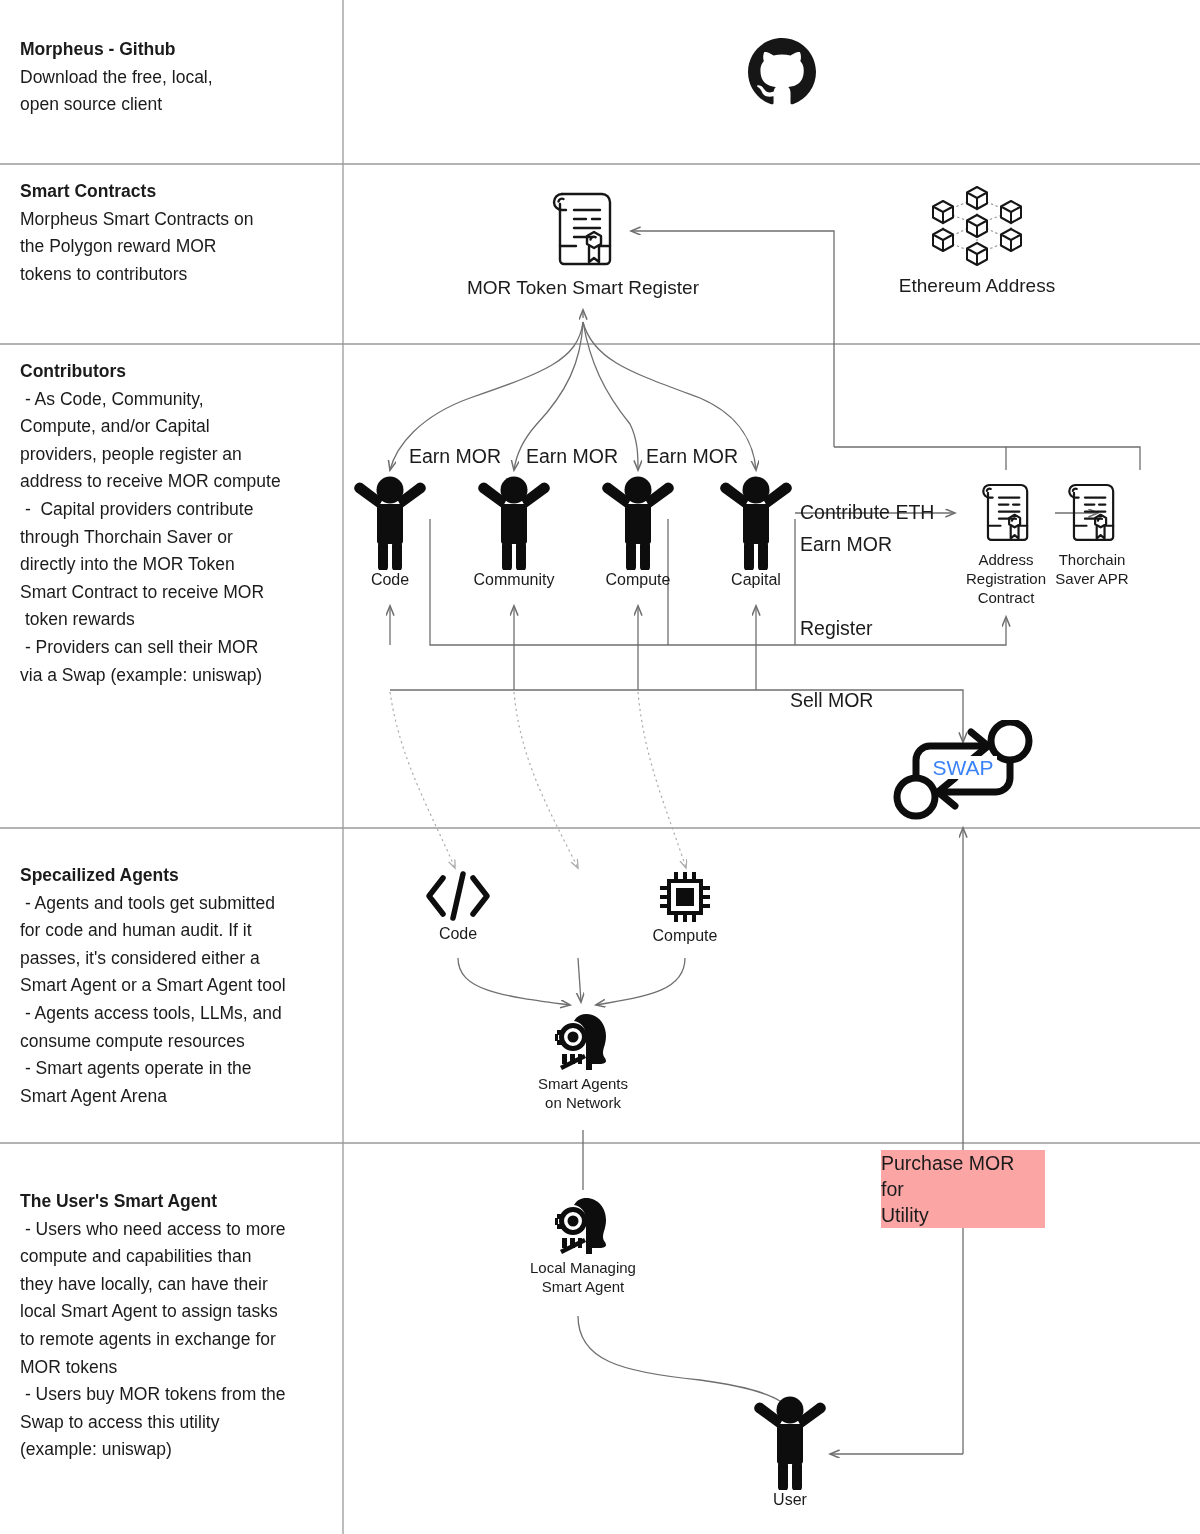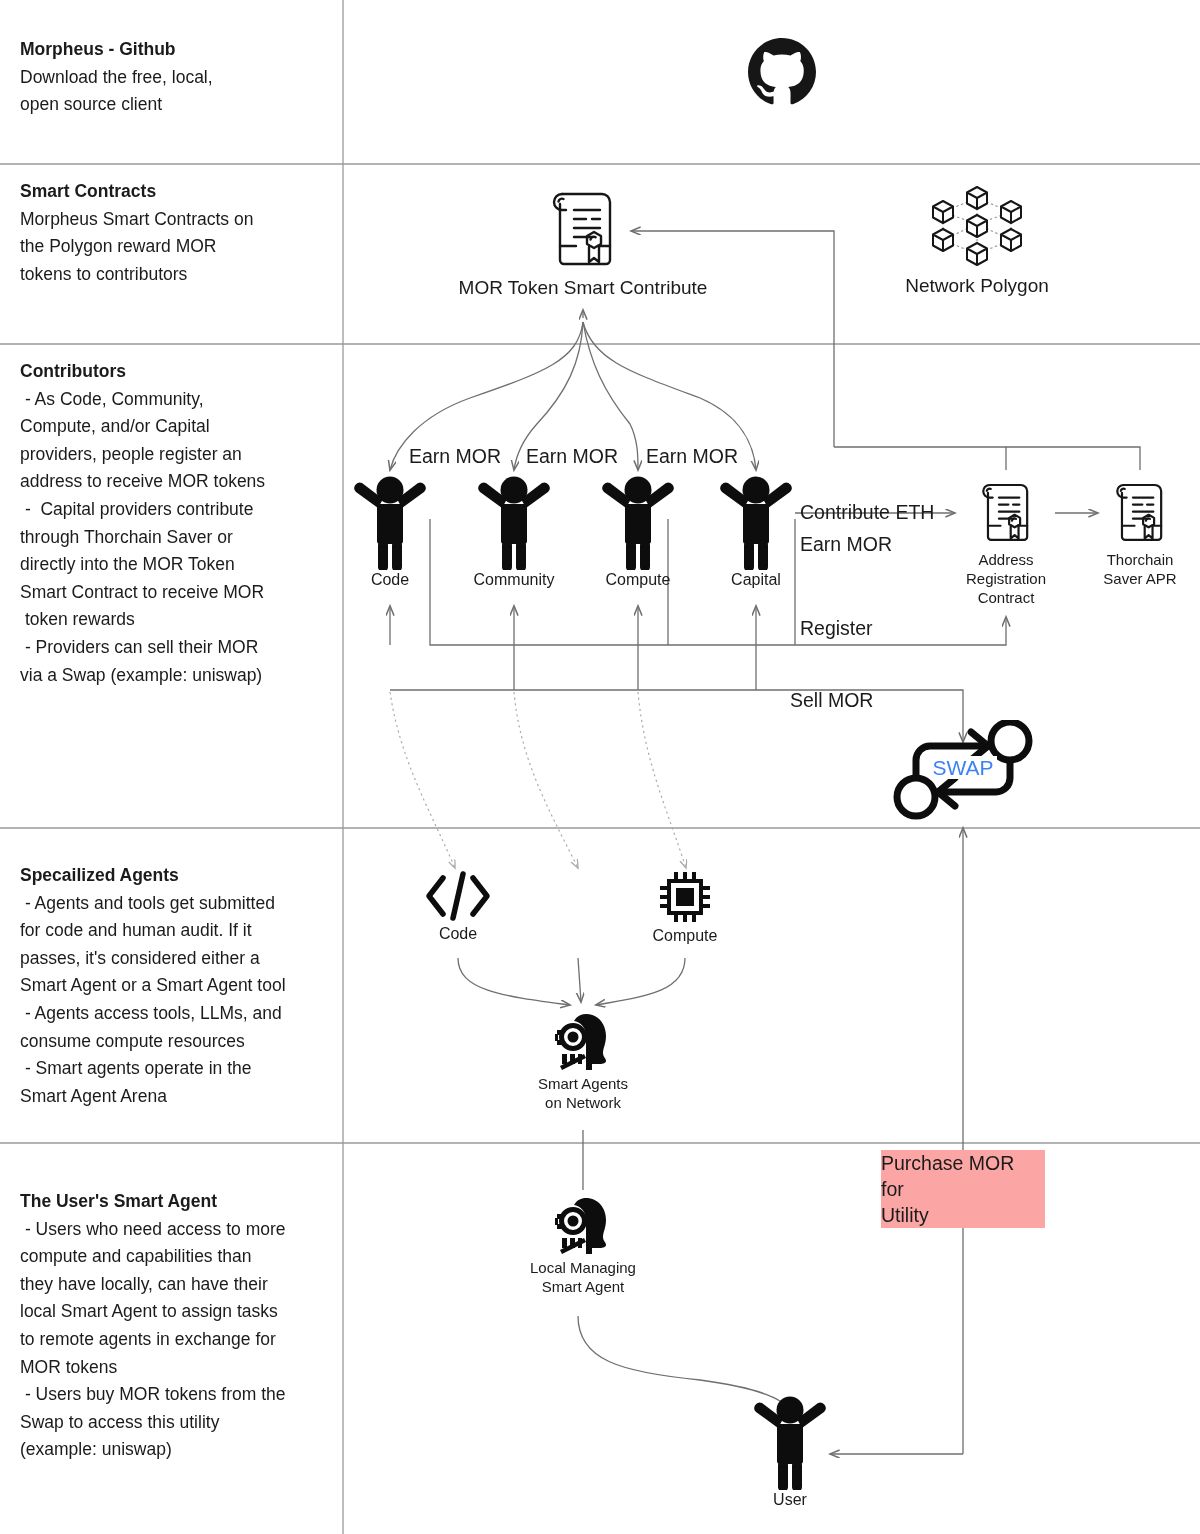--- a/index.html
+++ b/index.html
@@ -104,21 +104,21 @@
     <span class="b">Morpheus Smart Contracts on
 the Polygon reward MOR
 tokens to contributors</span>
   </div>
 
   <div class="desc" style="top:358px;">
     <span class="h">Contributors</span>
     <span class="b"> - As Code, Community,
 Compute, and/or Capital
 providers, people register an
-address to receive MOR tokens
+address to receive MOR compute
  -  Capital providers contribute
 through Thorchain Saver or
 directly into the MOR Token
 Smart Contract to receive MOR
  token rewards
  - Providers can sell their MOR
 via a Swap (example: uniswap)</span>
   </div>
 
   <div class="desc" style="top:862px;">
@@ -164,21 +164,21 @@
         <line x1="46" y1="33" x2="54" y2="33"></line>
         <line x1="28" y1="42" x2="54" y2="42"></line>
         <line x1="28" y1="51" x2="47" y2="51"></line>
         <line x1="14" y1="60" x2="30" y2="60"></line>
         <line x1="52" y1="60" x2="64" y2="60"></line>
         <path d="M41 50 l7 -4 l7 4 v8 l-7 4 l-7 -4 z"></path>
         <path d="M44.5 53.5 a3.5 3.5 0 0 1 5.2 -2.3"></path>
         <path d="M43 61 v15 l5 -4 l5 4 v-15"></path>
       </g>
     </svg>
-    <div class="cap">MOR Token Smart Contribute</div>
+    <div class="cap">MOR Token Smart Register</div>
   </div>
 
   <div class="node" style="left:877px;top:178px;width:200px;">
     <svg class="icon" width="104" height="96" viewBox="0 0 104 96">
       <g stroke="#9a9a9a" stroke-width="1.2" stroke-dasharray="2.4,2.6" fill="none">
         <line x1="52" y1="20" x2="18" y2="34"></line>
           <line x1="52" y1="20" x2="86" y2="34"></line>
         <line x1="52" y1="20" x2="52" y2="46"></line>
         <line x1="18" y1="34" x2="18" y2="62"></line>
           <line x1="86" y1="34" x2="86" y2="62"></line>
@@ -214,21 +214,21 @@
         <g transform="translate(86,62)">
             <path d="M0,-11 L10,-5.5 L10,5.5 L0,11 L-10,5.5 L-10,-5.5 Z"></path>
             <path d="M-10,-5.5 L0,0 L10,-5.5 M0,0 L0,11"></path>
           </g>
         <g transform="translate(52,76)">
             <path d="M0,-11 L10,-5.5 L10,5.5 L0,11 L-10,5.5 L-10,-5.5 Z"></path>
             <path d="M-10,-5.5 L0,0 L10,-5.5 M0,0 L0,11"></path>
           </g>
       </g>
     </svg>
-    <div class="cap">Network Polygon</div>
+    <div class="cap">Ethereum Address</div>
   </div>
 
   <div class="node" style="left:340px;top:470px;width:100px;">
     <svg class="icon" width="80" height="100" viewBox="0 0 80 100">
       <g fill="#0d0d0d">
         <circle cx="40" cy="20" r="13.5"></circle>
         <rect x="27" y="34" width="26" height="40" rx="3"></rect>
         <rect x="28" y="70" width="10" height="32" rx="5"></rect>
         <rect x="42" y="70" width="10" height="32" rx="5"></rect>
         <path d="M28 38 L6 22 a5.5 5.5 0 0 1 6 -9 L33 29 Z"></path>
@@ -296,21 +296,21 @@
         <path d="M41 50 l7 -4 l7 4 v8 l-7 4 l-7 -4 z"></path>
         <path d="M44.5 53.5 a3.5 3.5 0 0 1 5.2 -2.3"></path>
         <path d="M43 61 v15 l5 -4 l5 4 v-15"></path>
       </g>
     </svg>
     <div class="cap sm">Address
 Registration
 Contract</div>
   </div>
 
-  <div class="node" style="left:1085px;top:478px;width:110px;">
+  <div class="node" style="left:1037px;top:478px;width:110px;">
     <svg class="icon" width="58" height="72" viewBox="0 0 74 90">
       <g fill="none" stroke="#161616" stroke-width="2.8" stroke-linecap="round" stroke-linejoin="round">
         <path d="M16 8 h40 a8 8 0 0 1 8 8 v58 a4 4 0 0 1 -4 4 h-42 a4 4 0 0 1 -4 -4 v-56"></path>
         <path d="M16 8 a8 8 0 0 0 -8 8 a8 8 0 0 0 8 8 h4"></path>
         <path d="M12.5 15.5 a3.5 3.5 0 0 1 5 -2.5"></path>
         <line x1="28" y1="24" x2="54" y2="24"></line>
         <line x1="28" y1="33" x2="40" y2="33"></line>
         <line x1="46" y1="33" x2="54" y2="33"></line>
         <line x1="28" y1="42" x2="54" y2="42"></line>
         <line x1="28" y1="51" x2="47" y2="51"></line>

